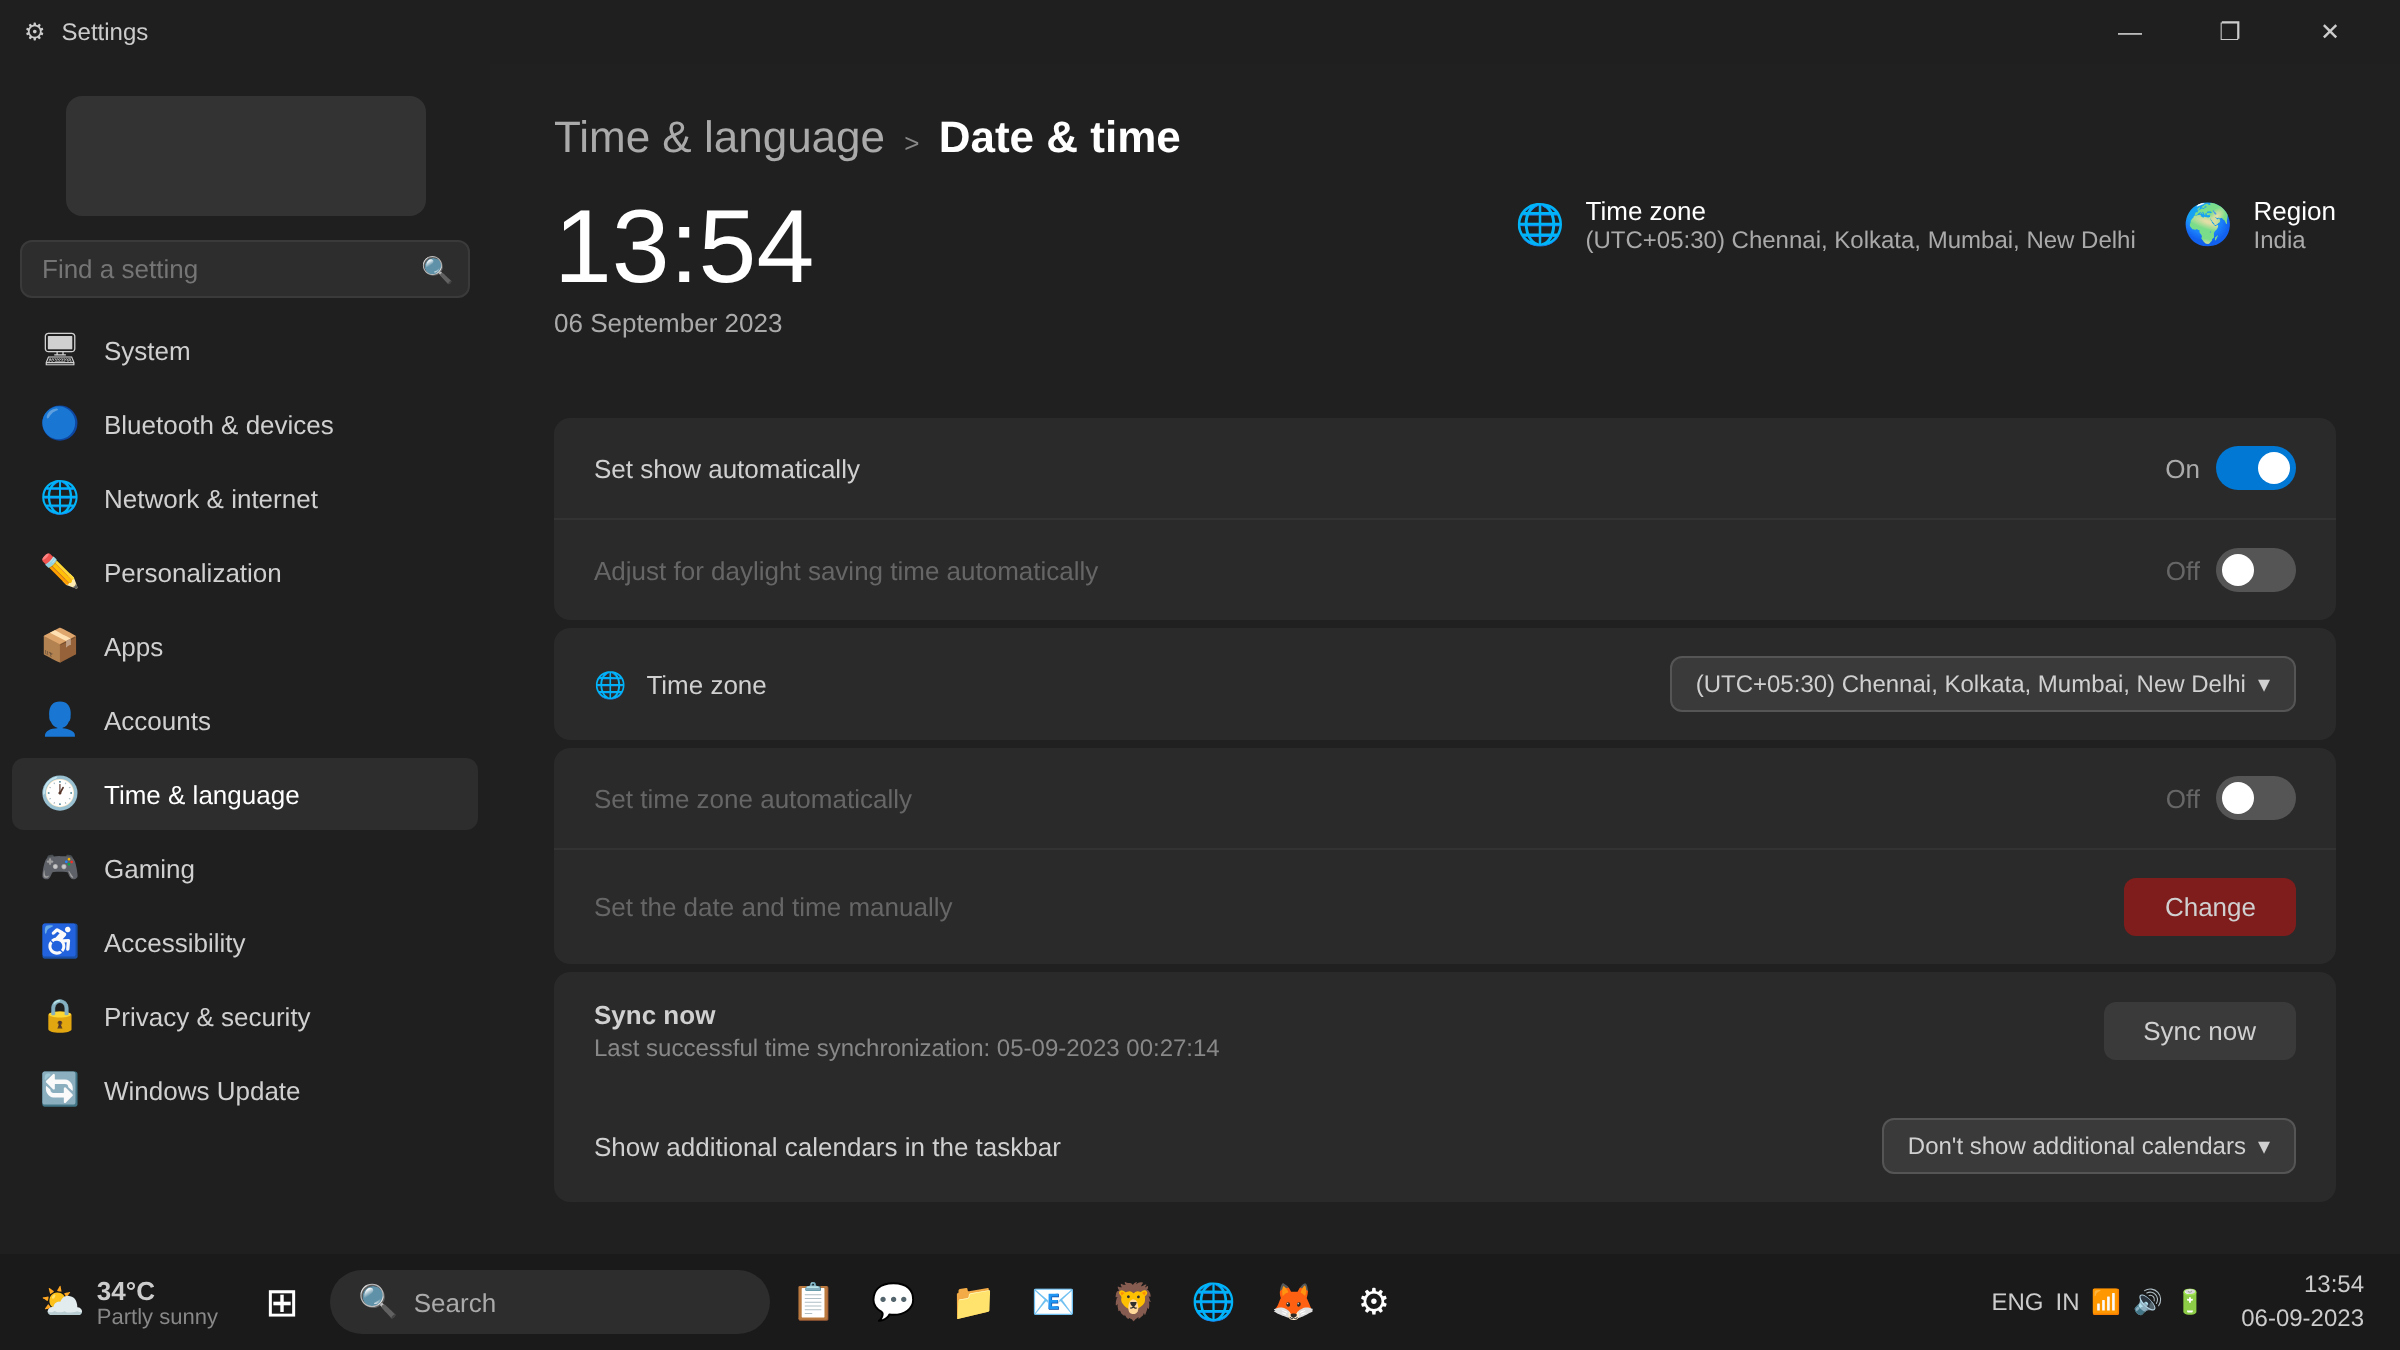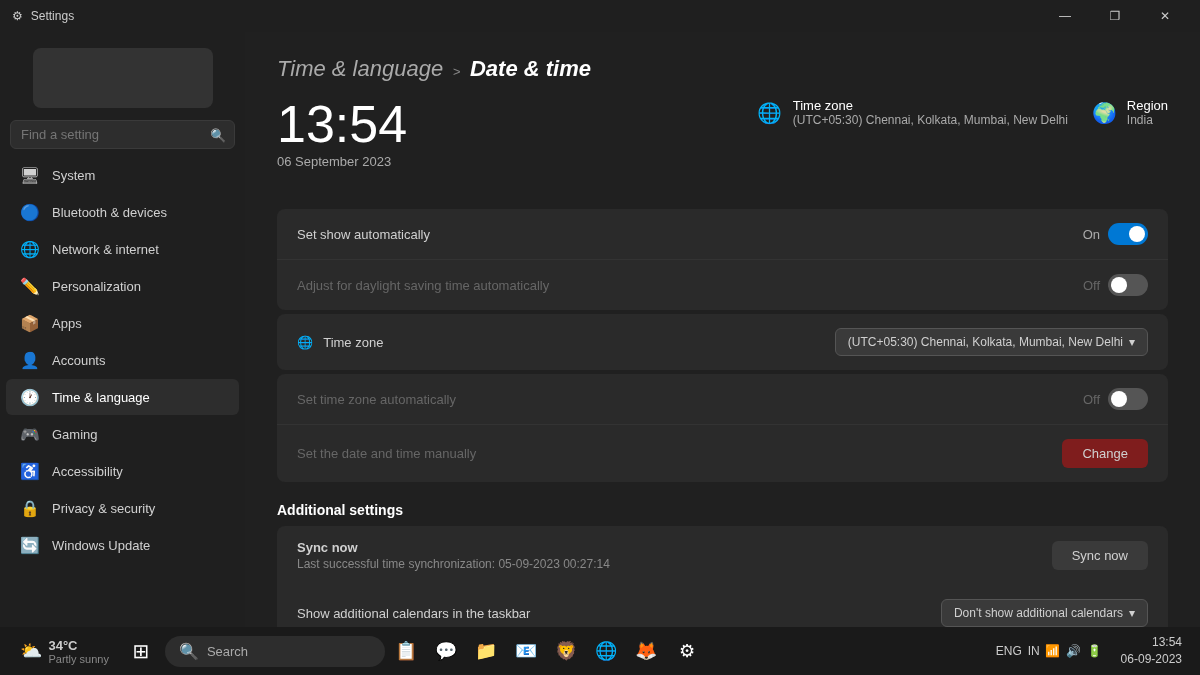--- a/index.html
+++ b/index.html
@@ -119,21 +119,20 @@
     .content {
       flex: 1;
       background: #202020;
       padding: 24px 32px;
       overflow-y: auto;
     }
     .breadcrumb {
       font-size: 13px;
       color: #aaa;
       margin-bottom: 16px;
-      font-style: italic;
     }
     .breadcrumb .current {
       font-weight: 700;
       color: #fff;
       font-size: 22px;
     }
     .breadcrumb .separator {
       margin: 0 6px;
       color: #888;
     }
@@ -503,21 +502,20 @@
           <span style="color:#666;">Off</span>
           <div class="toggle-switch off"></div>
         </div>
       </div>
       <div class="settings-row">
         <span class="settings-row-label disabled">Set the date and time manually</span>
         <button class="change-btn">Change</button>
       </div>
     </div>
 
-    <div class="section-title">Additional settings</div>
 
     <div class="settings-card">
 
       <div class="sync-row">
         <div>
           <div class="sync-info-title">Sync now</div>
           <div class="sync-info-sub">Last successful time synchronization: 05-09-2023 00:27:14</div>
         </div>
         <button class="sync-btn">Sync now</button>
       </div>

